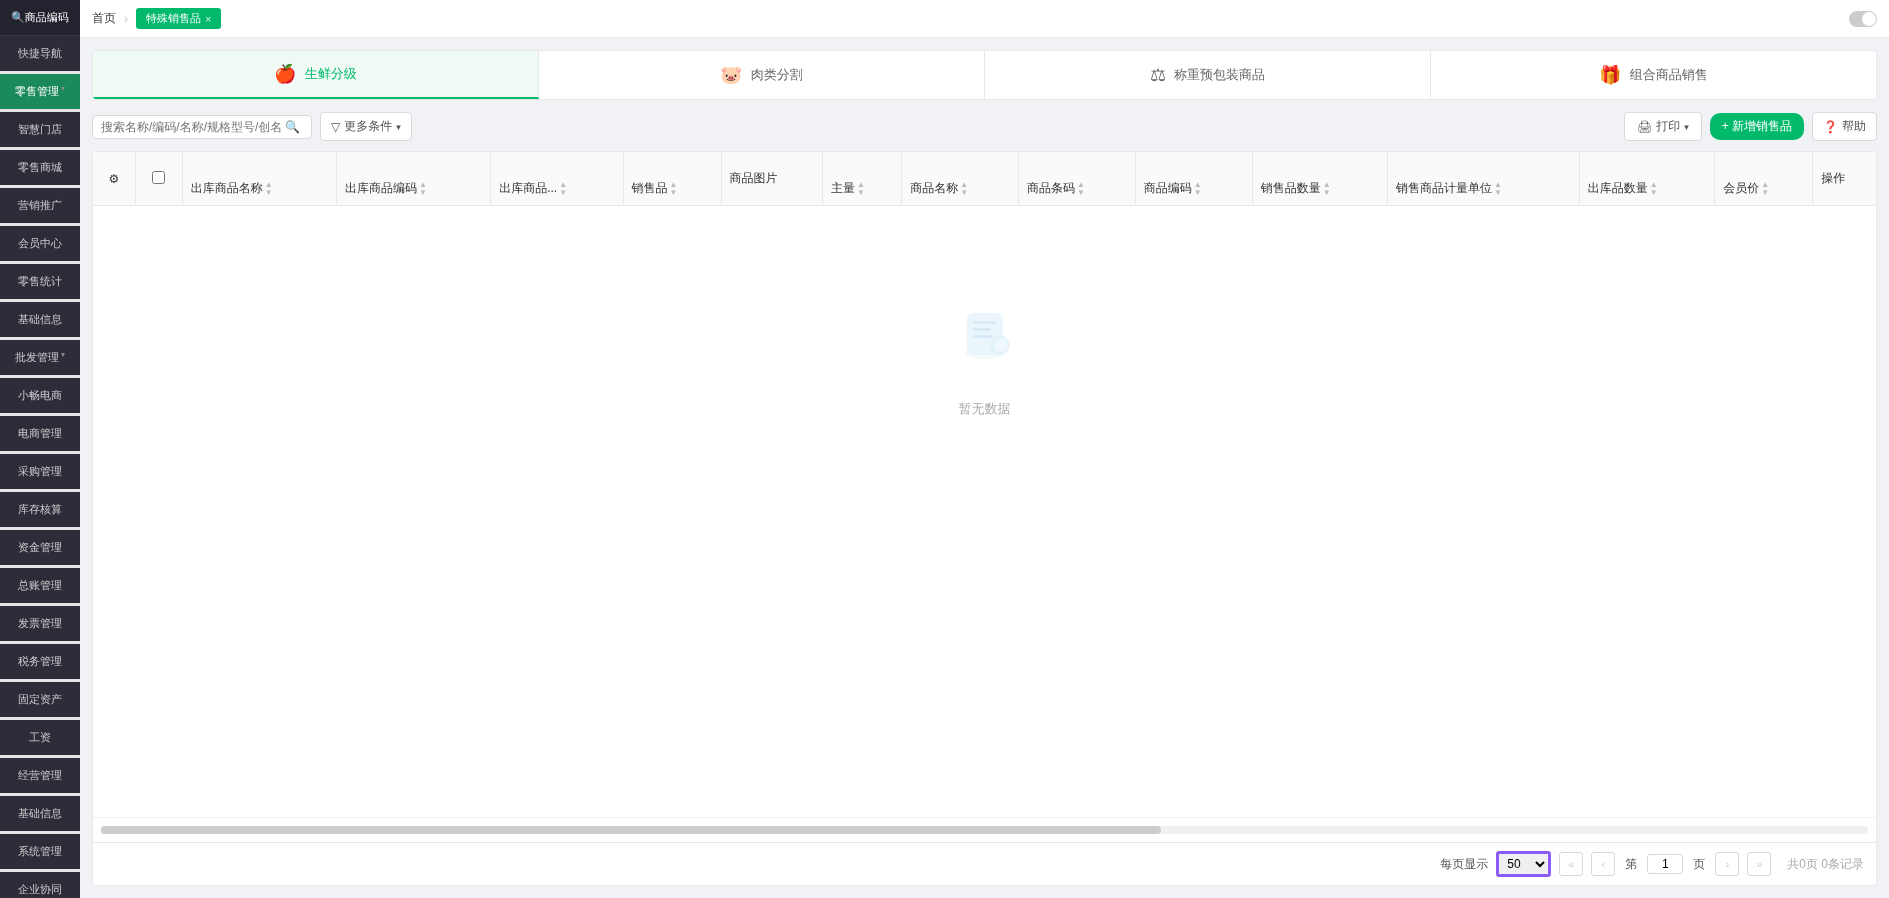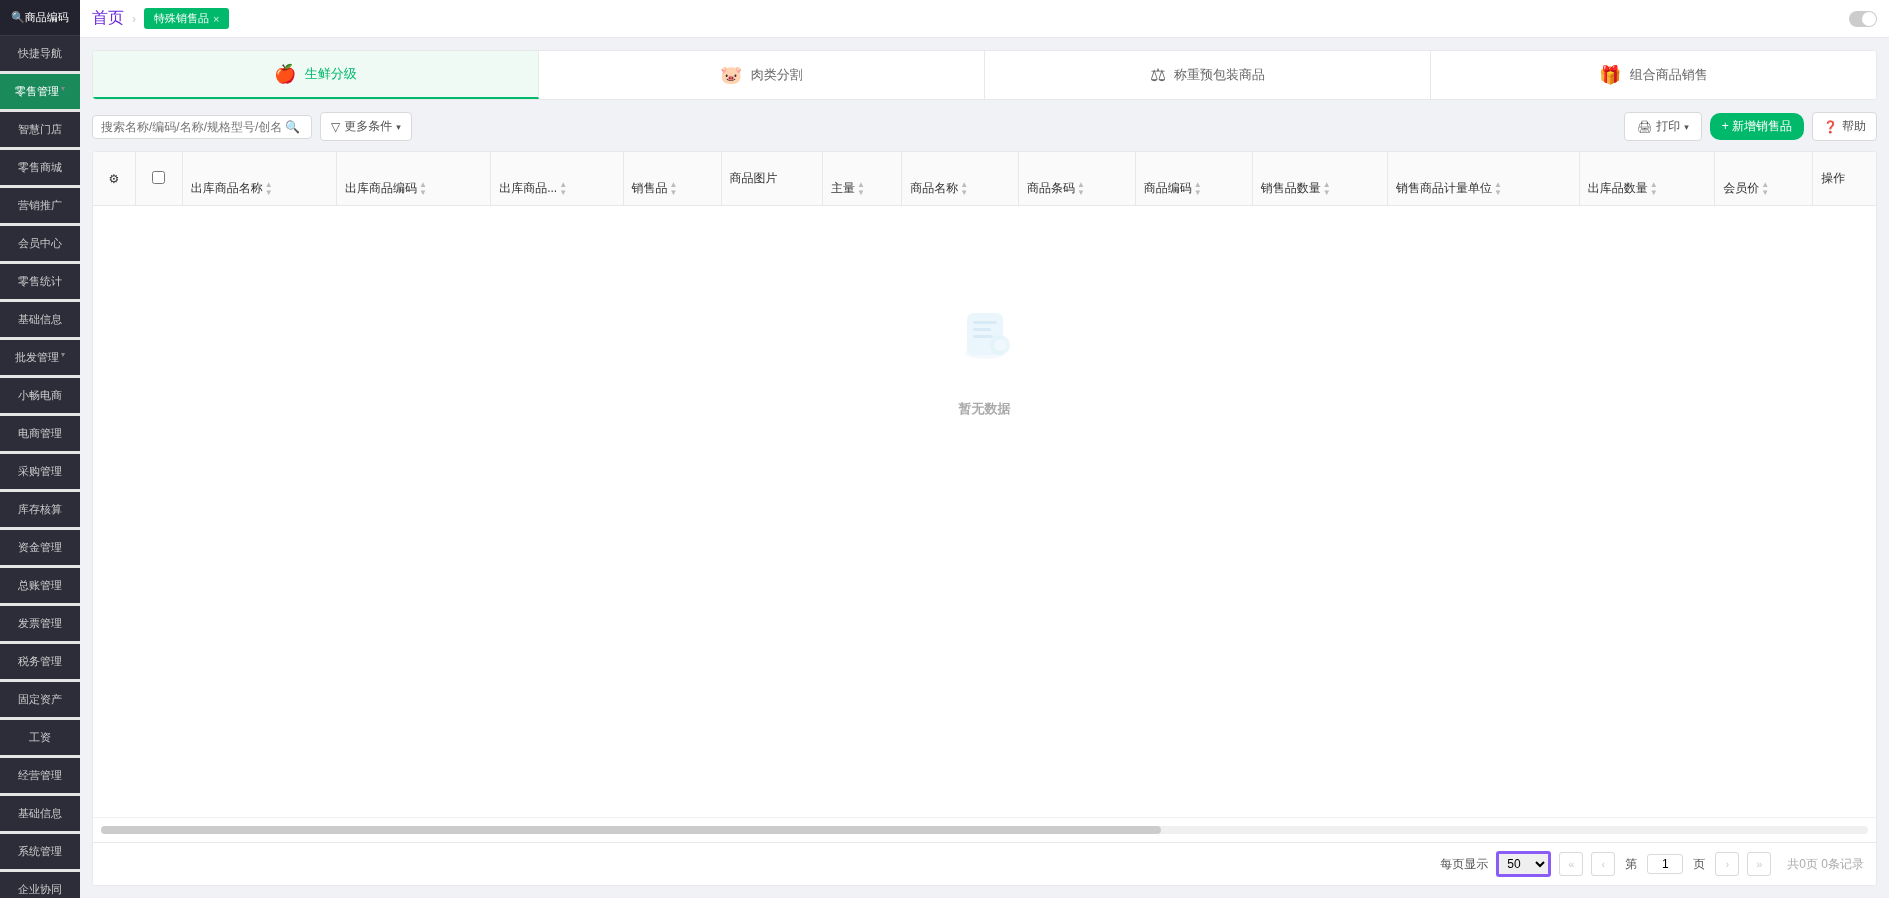--- a/index.html
+++ b/index.html
@@ -12,21 +12,21 @@
     .sidebar-item { padding: 10px 4px; text-align: center; cursor: pointer; font-size: 11px; color: #ccc; border-bottom: 3px solid #e5e5e5; transition: background 0.2s; }
     .sidebar-item.active { background: #1a8a5a; color: #fff; }
     .sidebar-item.has-arrow { display: flex; align-items: flex-start; justify-content: center; gap: 2px; }
     .sidebar-arrow { font-size: 8px; color: #888; }
 
     
     .main { flex: 1; display: flex; flex-direction: column; overflow: hidden; }
 
     
     .topbar { background: #fff; padding: 6px 12px; display: flex; align-items: center; gap: 8px; border-bottom: 1px solid #e8e8e8; min-height: 38px; }
-    .topbar-home { font-size: 16px; color: #6d28d9; cursor: pointer; }
+    .topbar-home { font-size: 12px; color: #404040; cursor: pointer; }
     .topbar-tag { background: #00b96b; color: #fff; padding: 3px 10px; border-radius: 3px; font-size: 11px; display: flex; align-items: center; gap: 4px; cursor: pointer; }
     .topbar-tag-close { cursor: pointer; opacity: 0.8; }
     .top-right { margin-left: auto; display: flex; align-items: center; }
     .toggle-btn { width: 28px; height: 16px; background: #ccc; border-radius: 8px; position: relative; cursor: pointer; }
     .toggle-btn .toggle-circle { width: 14px; height: 14px; background: #fff; border-radius: 50%; position: absolute; top: 1px; right: 1px; }
 
     
     .content { flex: 1; padding: 12px; overflow: hidden; display: flex; flex-direction: column; }
 
     
@@ -54,21 +54,21 @@
     thead tr { background: #fafafa; }
     thead th { padding: 8px 8px; text-align: left; border-bottom: 1px solid #e8e8e8; border-right: 1px solid #e8e8e8; white-space: nowrap; color: #333; font-weight: 500; position: sticky; top: 0; background: #fafafa; z-index: 1; }
     thead th:last-child { border-right: none; }
     .th-sort { display: flex; align-items: center; gap: 2px; margin-top: 20px; }
     .sort-arrows { display: flex; flex-direction: column; gap: 0; font-size: 8px; color: #bbb; line-height: 1; }
     .th-settings { text-align: center; cursor: pointer; }
     .th-checkbox { text-align: center; }
     tbody td { padding: 8px 8px; border-bottom: 1px solid #f0f0f0; border-right: 1px solid #f0f0f0; color: #555; white-space: nowrap; }
 
     
-    .empty-state { display: flex; flex-direction: column; align-items: center; justify-content: center; flex: 1; padding: 60px; font-weight: bold; }
+    .empty-state { display: flex; flex-direction: column; align-items: center; justify-content: center; flex: 1; padding: 60px; }
     .empty-icon { font-size: 60px; margin-bottom: 12px; opacity: 0.5; }
     .empty-text { color: #aaa; font-size: 13px; }
 
     
     .pagination { display: flex; align-items: center; justify-content: flex-end; gap: 8px; padding: 8px 12px; border-top: 1px solid #e8e8e8; background: #fff; flex-shrink: 0; font-size: 12px; color: #555; }
     .page-size-select { border: 3px solid #8b5cf6; border-radius: 3px; padding: 2px 4px; font-size: 12px; outline: none; }
     .page-btn { width: 24px; height: 24px; display: flex; align-items: center; justify-content: center; border: 1px solid #d9d9d9; border-radius: 3px; cursor: pointer; background: #fff; font-size: 11px; }
     .page-btn.disabled { color: #ccc; cursor: not-allowed; }
     .page-input { width: 36px; border: 1px solid #d9d9d9; border-radius: 3px; padding: 2px 4px; text-align: center; font-size: 12px; outline: none; }
     .scrollbar-track { height: 8px; background: #f0f0f0; border-radius: 4px; margin: 4px 0; }

